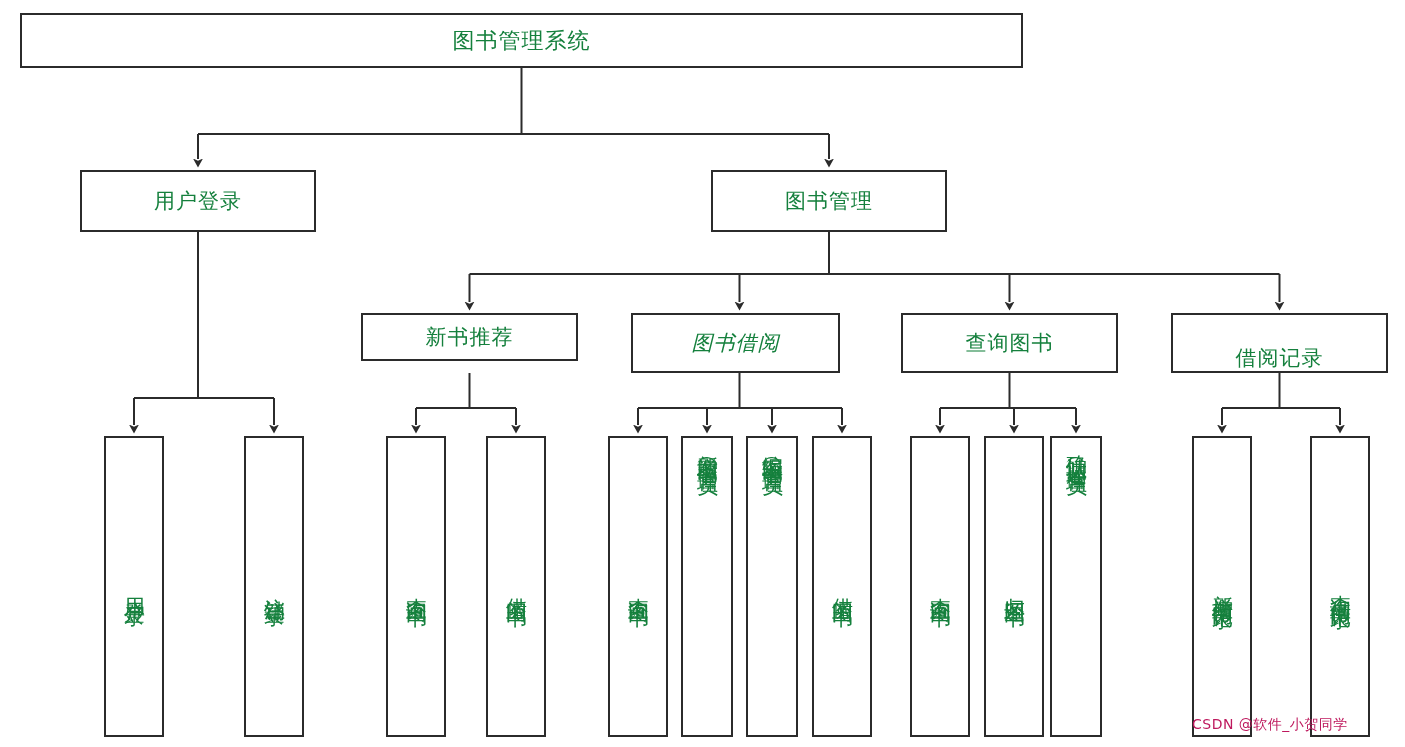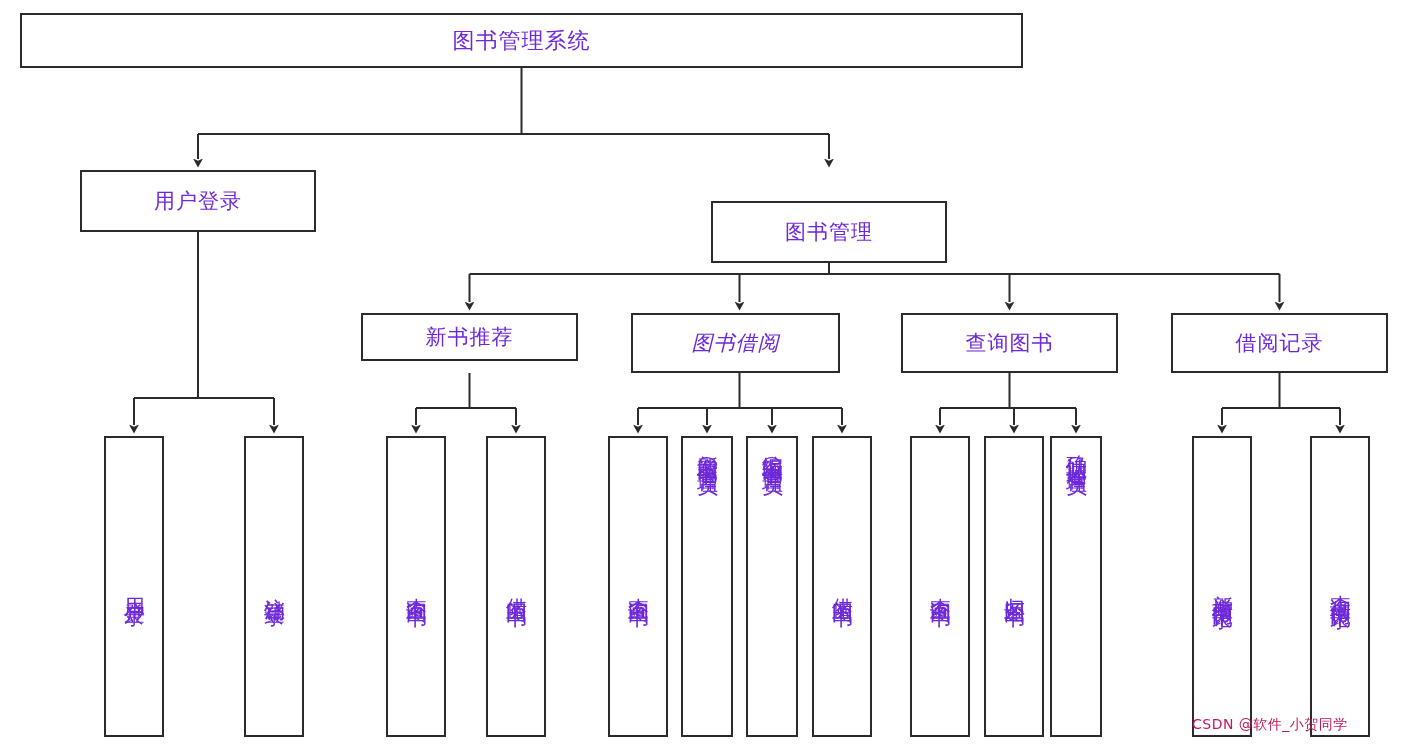--- a/index.html
+++ b/index.html
@@ -26,21 +26,21 @@
     height: 747px;
   }
   .node {
     position: absolute;
     box-sizing: border-box;
     background: #ffffff;
     border: 2px solid #2b2b2b;
     display: flex;
     align-items: center;
     justify-content: center;
-    color: #6d28d9;
+    color: #15803d;
     z-index: 3;
   }
   .node .label {
     display: block;
     text-align: center;
     line-height: 1.18;
     white-space: pre-line;
   }
   
   .node.horiz .label {
@@ -126,34 +126,34 @@
       </g>
   </svg>
 
   <div class="node root horiz" style="left: 20px; top: 13px; width: 1003px; height: 55px;">
     <span class="label">图书管理系统</span>
   </div>
 
   <div class="node horiz" style="left: 80px; top: 170px; width: 236px; height: 62px;">
     <span class="label">用户登录</span>
   </div>
-  <div class="node horiz" style="left: 711px; top: 170px; width: 236px; height: 62px; margin-top: 31px;">
+  <div class="node horiz" style="left: 711px; top: 170px; width: 236px; height: 62px;">
     <span class="label">图书管理</span>
   </div>
 
   <div class="node horiz" style="left: 361px; top: 313px; width: 217px; height: 48px;">
     <span class="label">新书推荐</span>
   </div>
   <div class="node horiz" style="left: 631px; top: 313px; width: 209px; height: 60px; font-style: italic;">
     <span class="label">图书借阅</span>
   </div>
   <div class="node horiz" style="left: 901px; top: 313px; width: 217px; height: 60px;">
     <span class="label">查询图书</span>
   </div>
-  <div class="node horiz" style="left: 1171px; top: 313px; width: 217px; height: 60px;">
+  <div class="node horiz" style="left: 1171px; top: 313px; width: 217px; height: 60px; align-items: flex-end;">
     <span class="label">借阅记录</span>
   </div>
 
   <div class="node vert midstart" style="left: 104px; top: 436px; width: 60px; height: 301px;">
     <span class="label">用户登录</span>
   </div>
   <div class="node vert midstart" style="left: 244px; top: 436px; width: 60px; height: 301px;">
     <span class="label">注销登录</span>
   </div>
   <div class="node vert midstart" style="left: 386px; top: 436px; width: 60px; height: 301px;">

